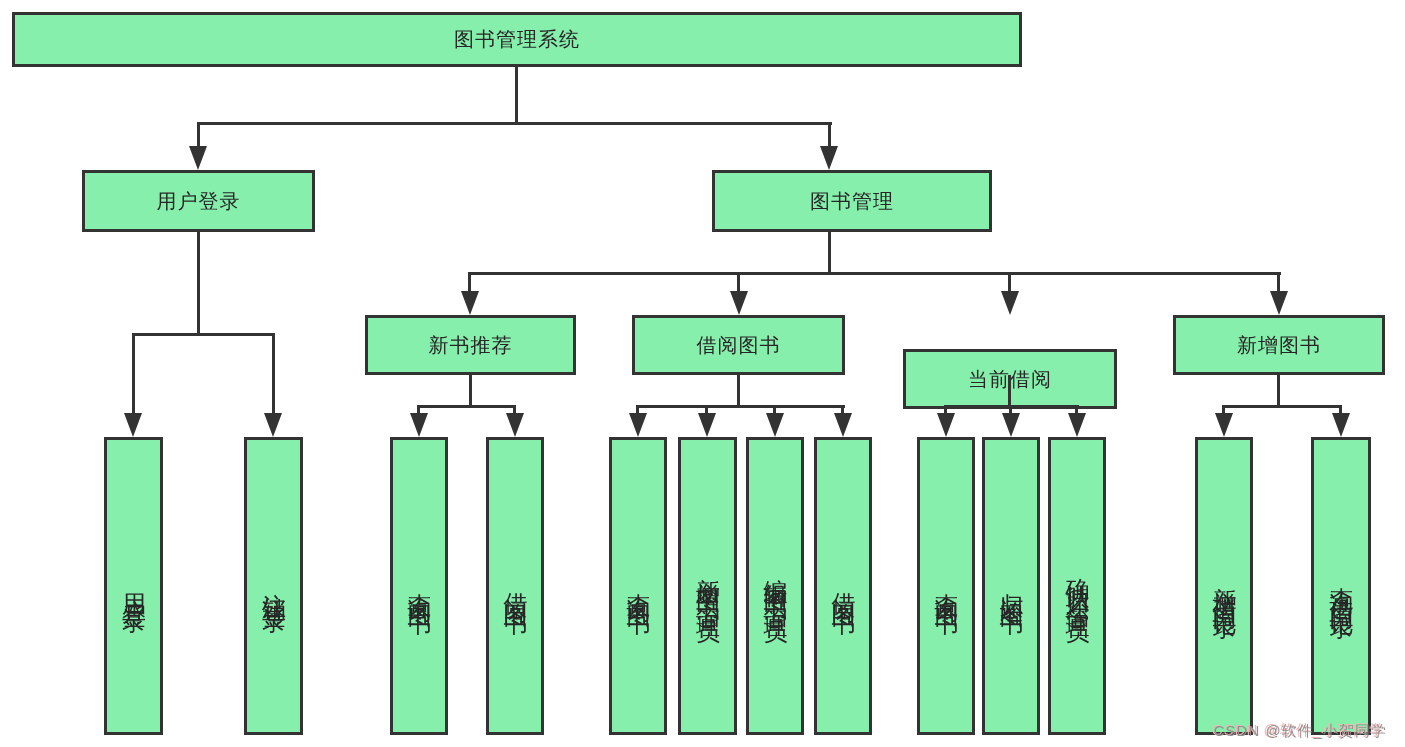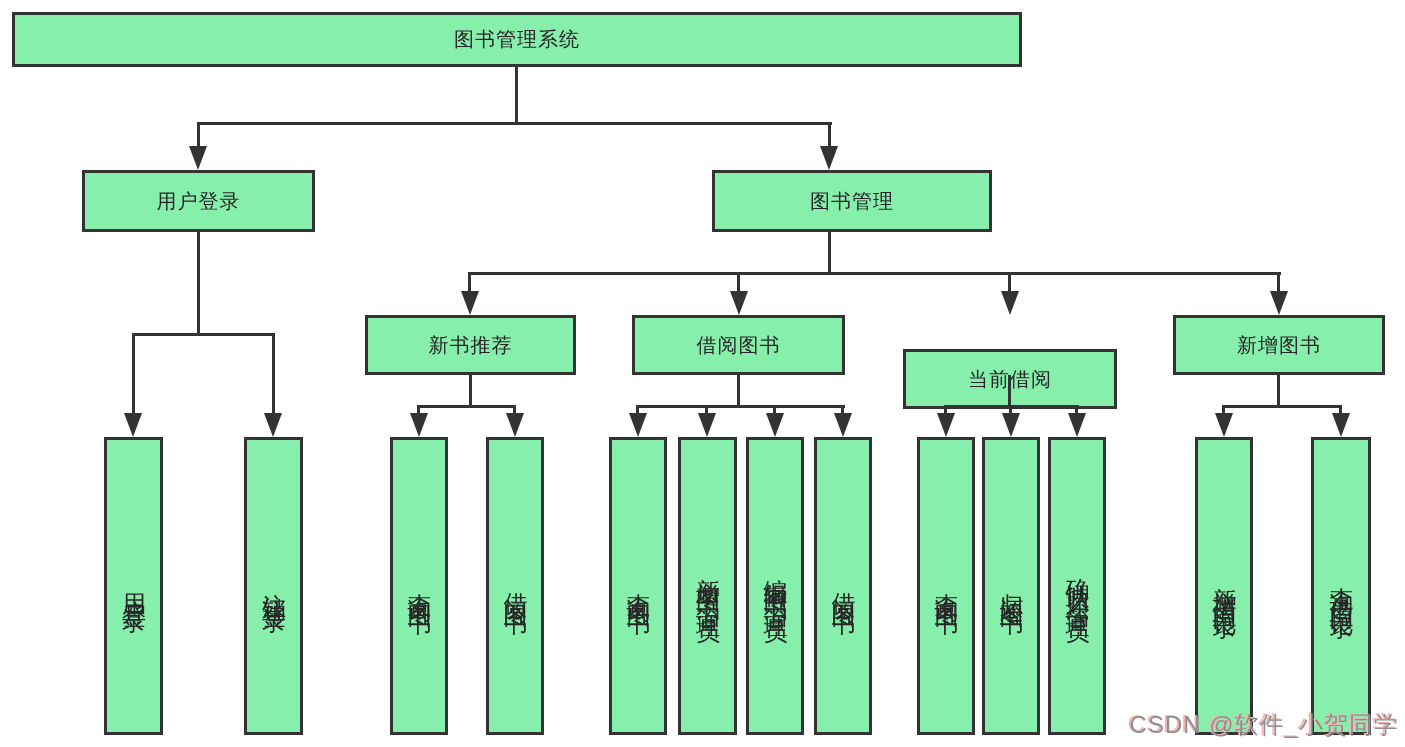--- a/index.html
+++ b/index.html
@@ -51,23 +51,23 @@
   .arrowhead {
     position: absolute;
     width: 0;
     height: 0;
     border-left: 9px solid transparent;
     border-right: 9px solid transparent;
     border-top: 24px solid var(--line);
   }
   .watermark {
     position: absolute;
-    right: 6px;
+    right: 18px;
     bottom: 6px;
-    font-size: 24px;
+    font-size: 15px;
     color: var(--watermark);
     text-shadow: -2px -1px 0 var(--watermark-shadow);
     letter-spacing: 1px;
     z-index: 10;
     white-space: nowrap;
   }
 </style>
 </head>
 <body>
 

